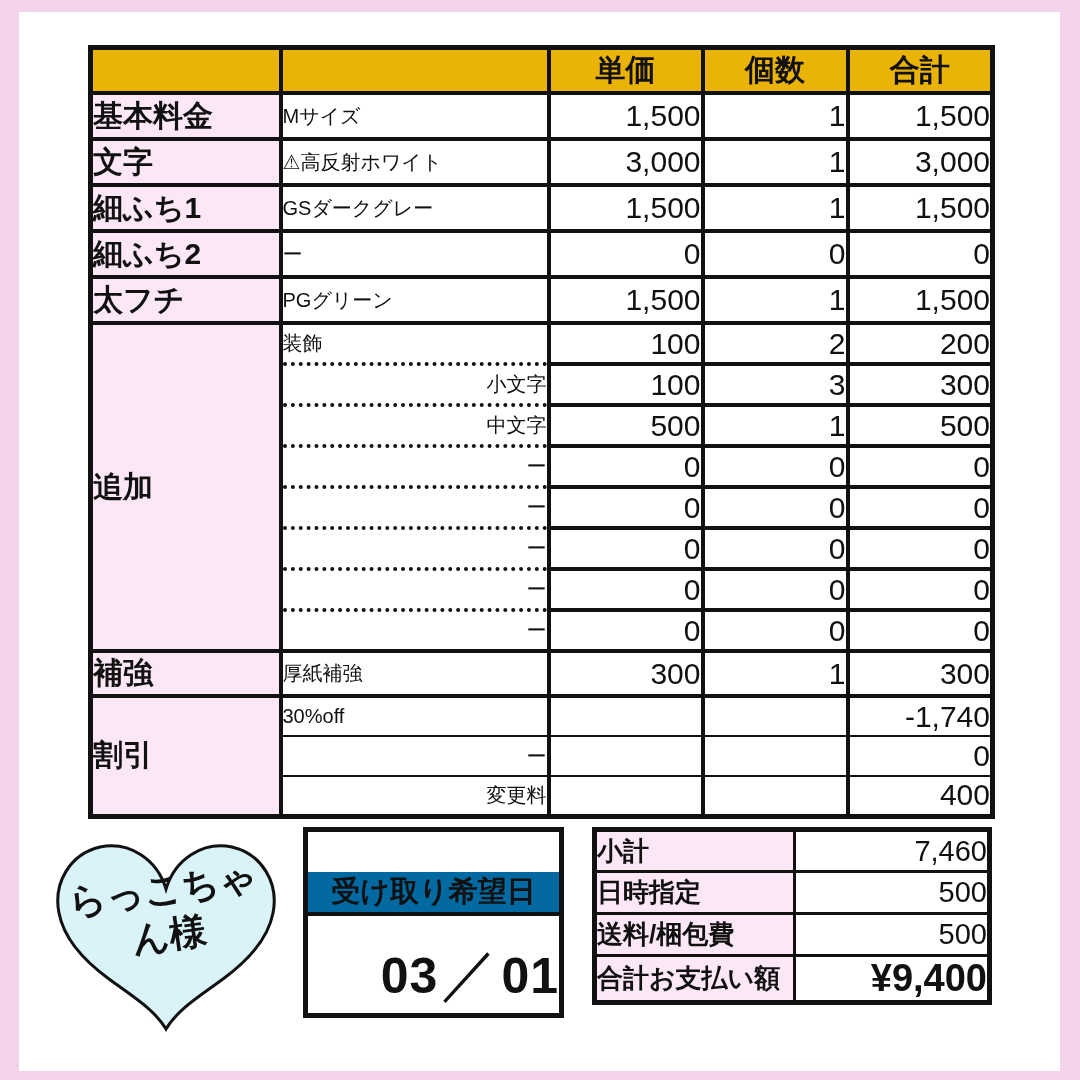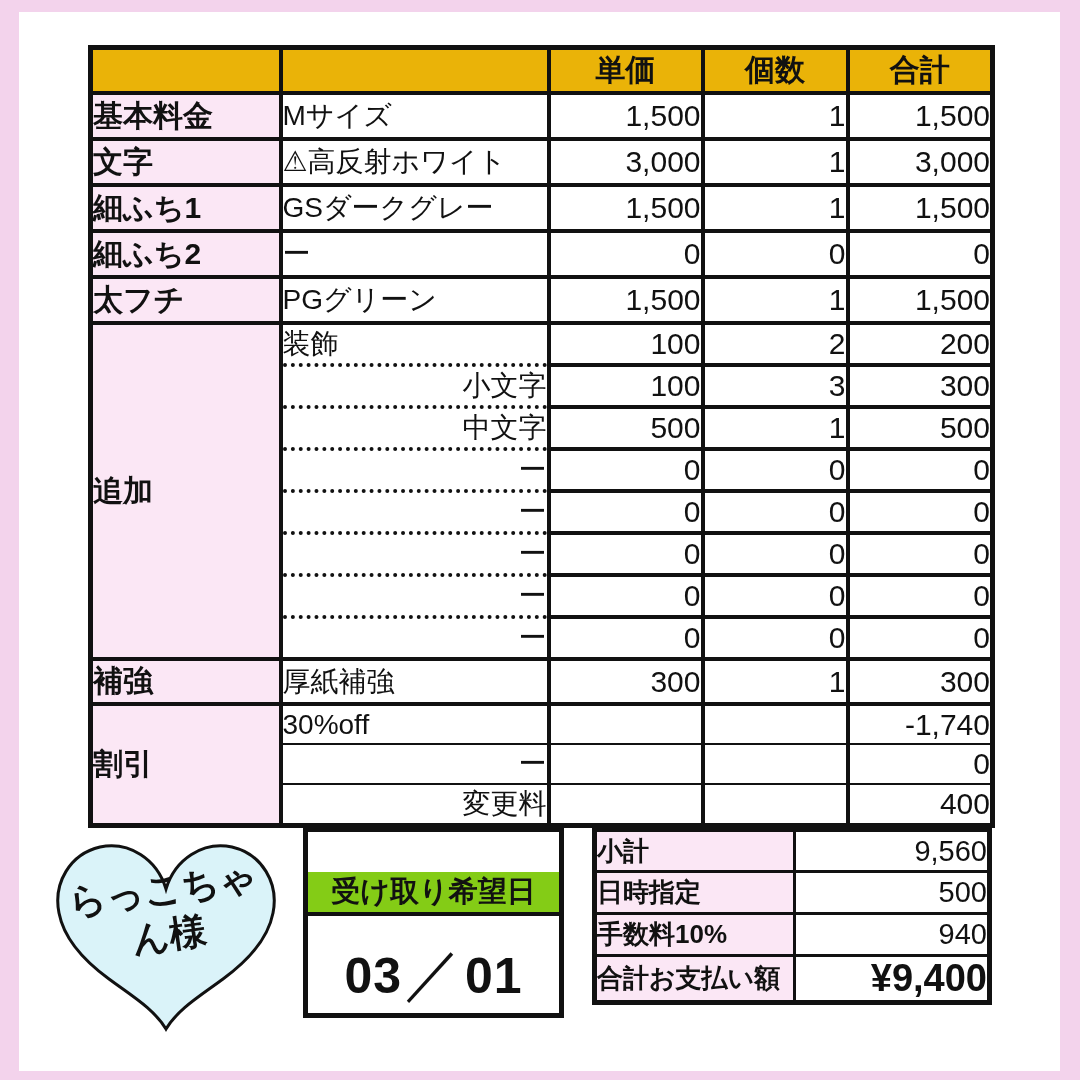--- a/index.html
+++ b/index.html
@@ -29,21 +29,21 @@
     border:4px solid #111;padding:0;overflow:hidden;
     vertical-align:middle;
   }
   .main-table th{
     background:#eab308;font-weight:bold;font-size:30px;text-align:center;
   }
   .lbl{
     background:#fbe7f5;font-weight:bold;font-size:30px;text-align:left;
   }
   .desc{
-    font-size:28px;text-align:left;padding-left:8px;font-weight:400;margin-left:32px;
+    font-size:20px;text-align:left;padding-left:8px;font-weight:400;margin-left:32px;
   }
   .num{
     font-size:30px;text-align:right;padding-right:10px;font-weight:400;
   }
   .h-head{height:45px;}
   .h-std{height:46px;}
   .h-add{height:41px;}
   .h-hok{height:42px;}
   .h-war{height:40px;}
   .dot-b{border-bottom:4px dotted #111 !important;}
@@ -59,26 +59,26 @@
     transform:rotate(-8deg);
   }
 
   
   .pickup-box{
     position:absolute;left:303px;top:827px;width:261px;height:191px;
     border:5px solid #111;background:#fff;box-sizing:border-box;
     display:flex;flex-direction:column;
   }
   .pickup-header{
-    background:#84cc16;border-bottom:4px solid #111;
+    background:#0369a1;border-bottom:4px solid #111;
     height:88px;display:flex;align-items:center;justify-content:center;
     font-weight:bold;font-size:29px;margin-top:40px;
   }
   .pickup-date{
-    flex:1;display:flex;align-items:center;justify-content:center;
+    flex:1;display:flex;align-items:center;justify-content:flex-end;
     font-weight:bold;font-size:50px;letter-spacing:1px;margin-top:21px;
   }
   .pickup-date .slash{font-weight:400;font-size:58px;margin:0 2px;position:relative;top:-2px;}
 
   
   .summary-table{
     position:absolute;left:592px;top:827px;
     border-collapse:collapse;table-layout:fixed;background:#fff;
     border:5px solid #111;
   }
@@ -260,29 +260,29 @@
   </div>
 
   <table class="summary-table">
     <colgroup>
         <col style="width:200px">
         <col style="width:195px">
       </colgroup>
     <tbody>
         <tr class="sum-row">
       <td class="sum-lbl">小計</td>
-      <td class="sum-val">9,560</td>
+      <td class="sum-val">7,460</td>
     </tr>
     <tr class="sum-row">
       <td class="sum-lbl">日時指定</td>
       <td class="sum-val">500</td>
     </tr>
     <tr class="sum-row">
-      <td class="sum-lbl">手数料10%</td>
-      <td class="sum-val">940</td>
+      <td class="sum-lbl">送料/梱包費</td>
+      <td class="sum-val">500</td>
     </tr>
     <tr class="sum-row-grand">
       <td class="sum-lbl">合計お支払い額</td>
       <td class="sum-val sum-val-grand">¥9,400</td>
     </tr>
   </tbody>
     </table>
 </div>
 
 </body></html>

